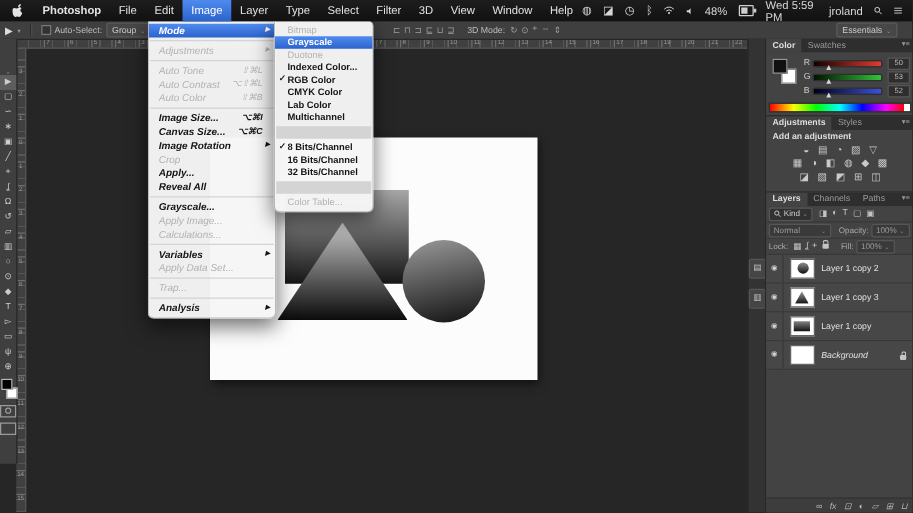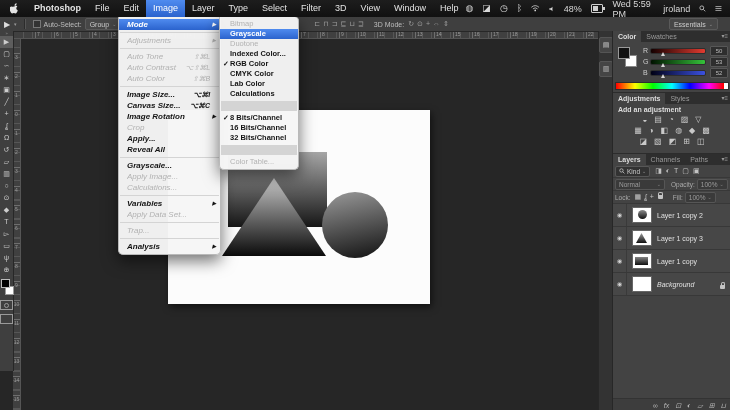--- a/index.html
+++ b/index.html
@@ -1,18 +1,18 @@
 <!DOCTYPE html>
 <html><head>
 <meta charset="utf-8">
 <style>
   html,body{margin:0;padding:0;background:#262626;}
   #app{position:relative;width:730px;height:410px;overflow:hidden;background:#262626;
        font-family:"Liberation Sans",sans-serif;-webkit-font-smoothing:antialiased;}
-  .abs{position:absolute;}
+  .abs{position:absolute;justify-content:center;}
 
   
   #menubar{left:0;top:0;width:730px;height:17px;background:linear-gradient(#1d1d1d,#111);
            display:flex;align-items:center;color:#e3e3e3;font-size:9px;z-index:60;}
   #apple{padding:0 8px 0 10px;display:flex;align-items:center;}
   .mbi{padding:1px 7px;line-height:15px;height:15px;white-space:nowrap;}
   .mbi.app{font-weight:bold;}
   .mbi.active{background:linear-gradient(#4f8bef,#2b63cd);color:#fff;border-radius:0;}
   #mb-status{margin-left:auto;display:flex;align-items:center;gap:9px;padding-right:8px;color:#d8d8d8;}
   #mb-status .sic{font-size:9px;line-height:15px;}
@@ -521,21 +521,21 @@
       <div class="mrow enabled">
         <span class="chk" style="visibility: hidden;">✓</span>
         <span class="lbl">CMYK Color</span>
       </div>
       <div class="mrow enabled">
         <span class="chk" style="visibility: hidden;">✓</span>
         <span class="lbl">Lab Color</span>
       </div>
       <div class="mrow enabled">
         <span class="chk" style="visibility: hidden;">✓</span>
-        <span class="lbl">Calculations</span>
+        <span class="lbl">Multichannel</span>
       </div>
       <div class="mrow sep">
         
         
       </div>
       <div class="mrow enabled">
         <span class="chk">✓</span>
         <span class="lbl">8 Bits/Channel</span>
       </div>
       <div class="mrow enabled">

